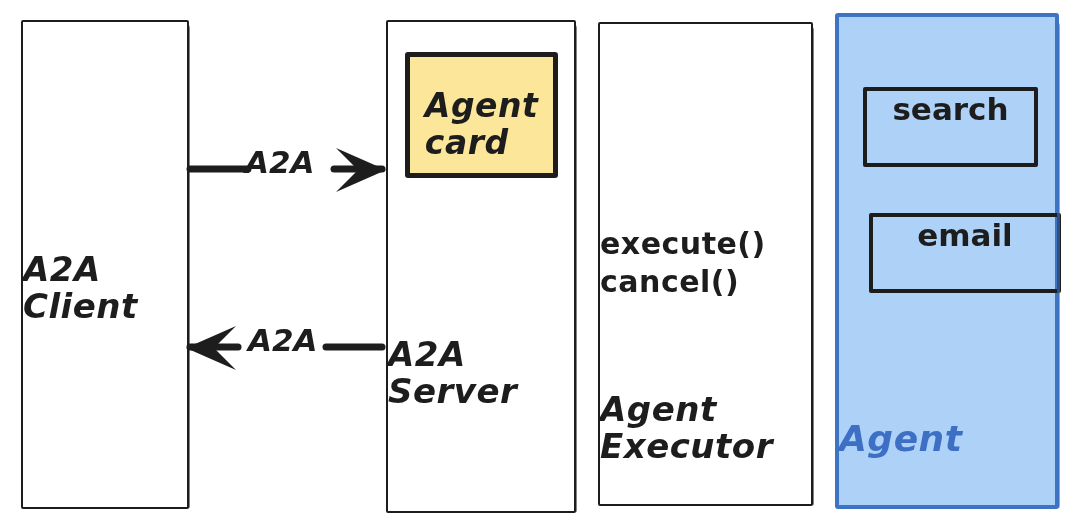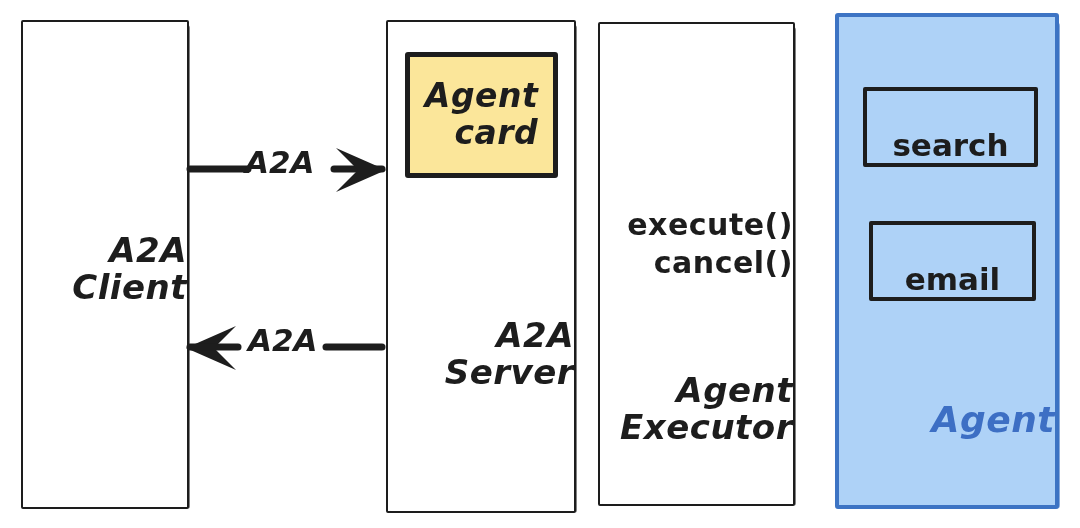--- a/index.html
+++ b/index.html
@@ -40,29 +40,30 @@
     border-bottom: 1px solid rgba(29,29,29,0.25);
     border-radius: 3px;
     pointer-events: none;
   }
 
   
   .label {
     position: absolute;
     width: 100%;
     left: 0;
-    text-align: right;
+    text-align: left;
     color: #1d1d1d;
     font-family: "DejaVu Sans", sans-serif;
     font-style: italic;
     font-weight: 600;
     letter-spacing: 0.5px;
     line-height: 1.08;
     white-space: pre-line;
     user-select: none;
+    margin-top: 19px;
   }
   .label.upright { font-style: normal; }
 
   
   #box-client {
     left: 21px; top: 20px;
     width: 168px; height: 489px;
   }
   #client-label {
     top: 210px;
@@ -97,21 +98,21 @@
     font-size: 34px;
   }
   #server-sub {
     top: 428px;
     font-size: 27px;
   }
 
   
   #box-executor {
     left: 598px; top: 22px;
-    width: 197px; height: 484px;
+    width: 215px; height: 484px;
   }
   #executor-methods {
     top: 182px;
     font-size: 30px;
     line-height: 1.28;
   }
   #executor-label {
     top: 348px;
     font-size: 34px;
   }
@@ -133,30 +134,30 @@
     border-radius: 4px;
     pointer-events: none;
   }
   .skill-box {
     position: absolute;
     box-sizing: border-box;
     background: transparent;
     border: 4px solid #1d1d1d;
     border-radius: 2px;
     display: flex;
-    align-items: flex-end;
+    align-items: flex-start;
     justify-content: center;
   }
   #skill-search {
     left: 24px; top: 70px;
     width: 175px; height: 80px;
   }
   #skill-email {
-    left: 30px; top: 204px;
-    width: 167px; height: 80px;
+    left: 30px; top: 196px;
+    width: 192px; height: 80px;
   }
   .skill-label {
     font-family: "DejaVu Sans", sans-serif;
     font-weight: 600;
     font-size: 31px;
     color: #1d1d1d;
     user-select: none;
   }
   #agent-label {
     top: 384px;

